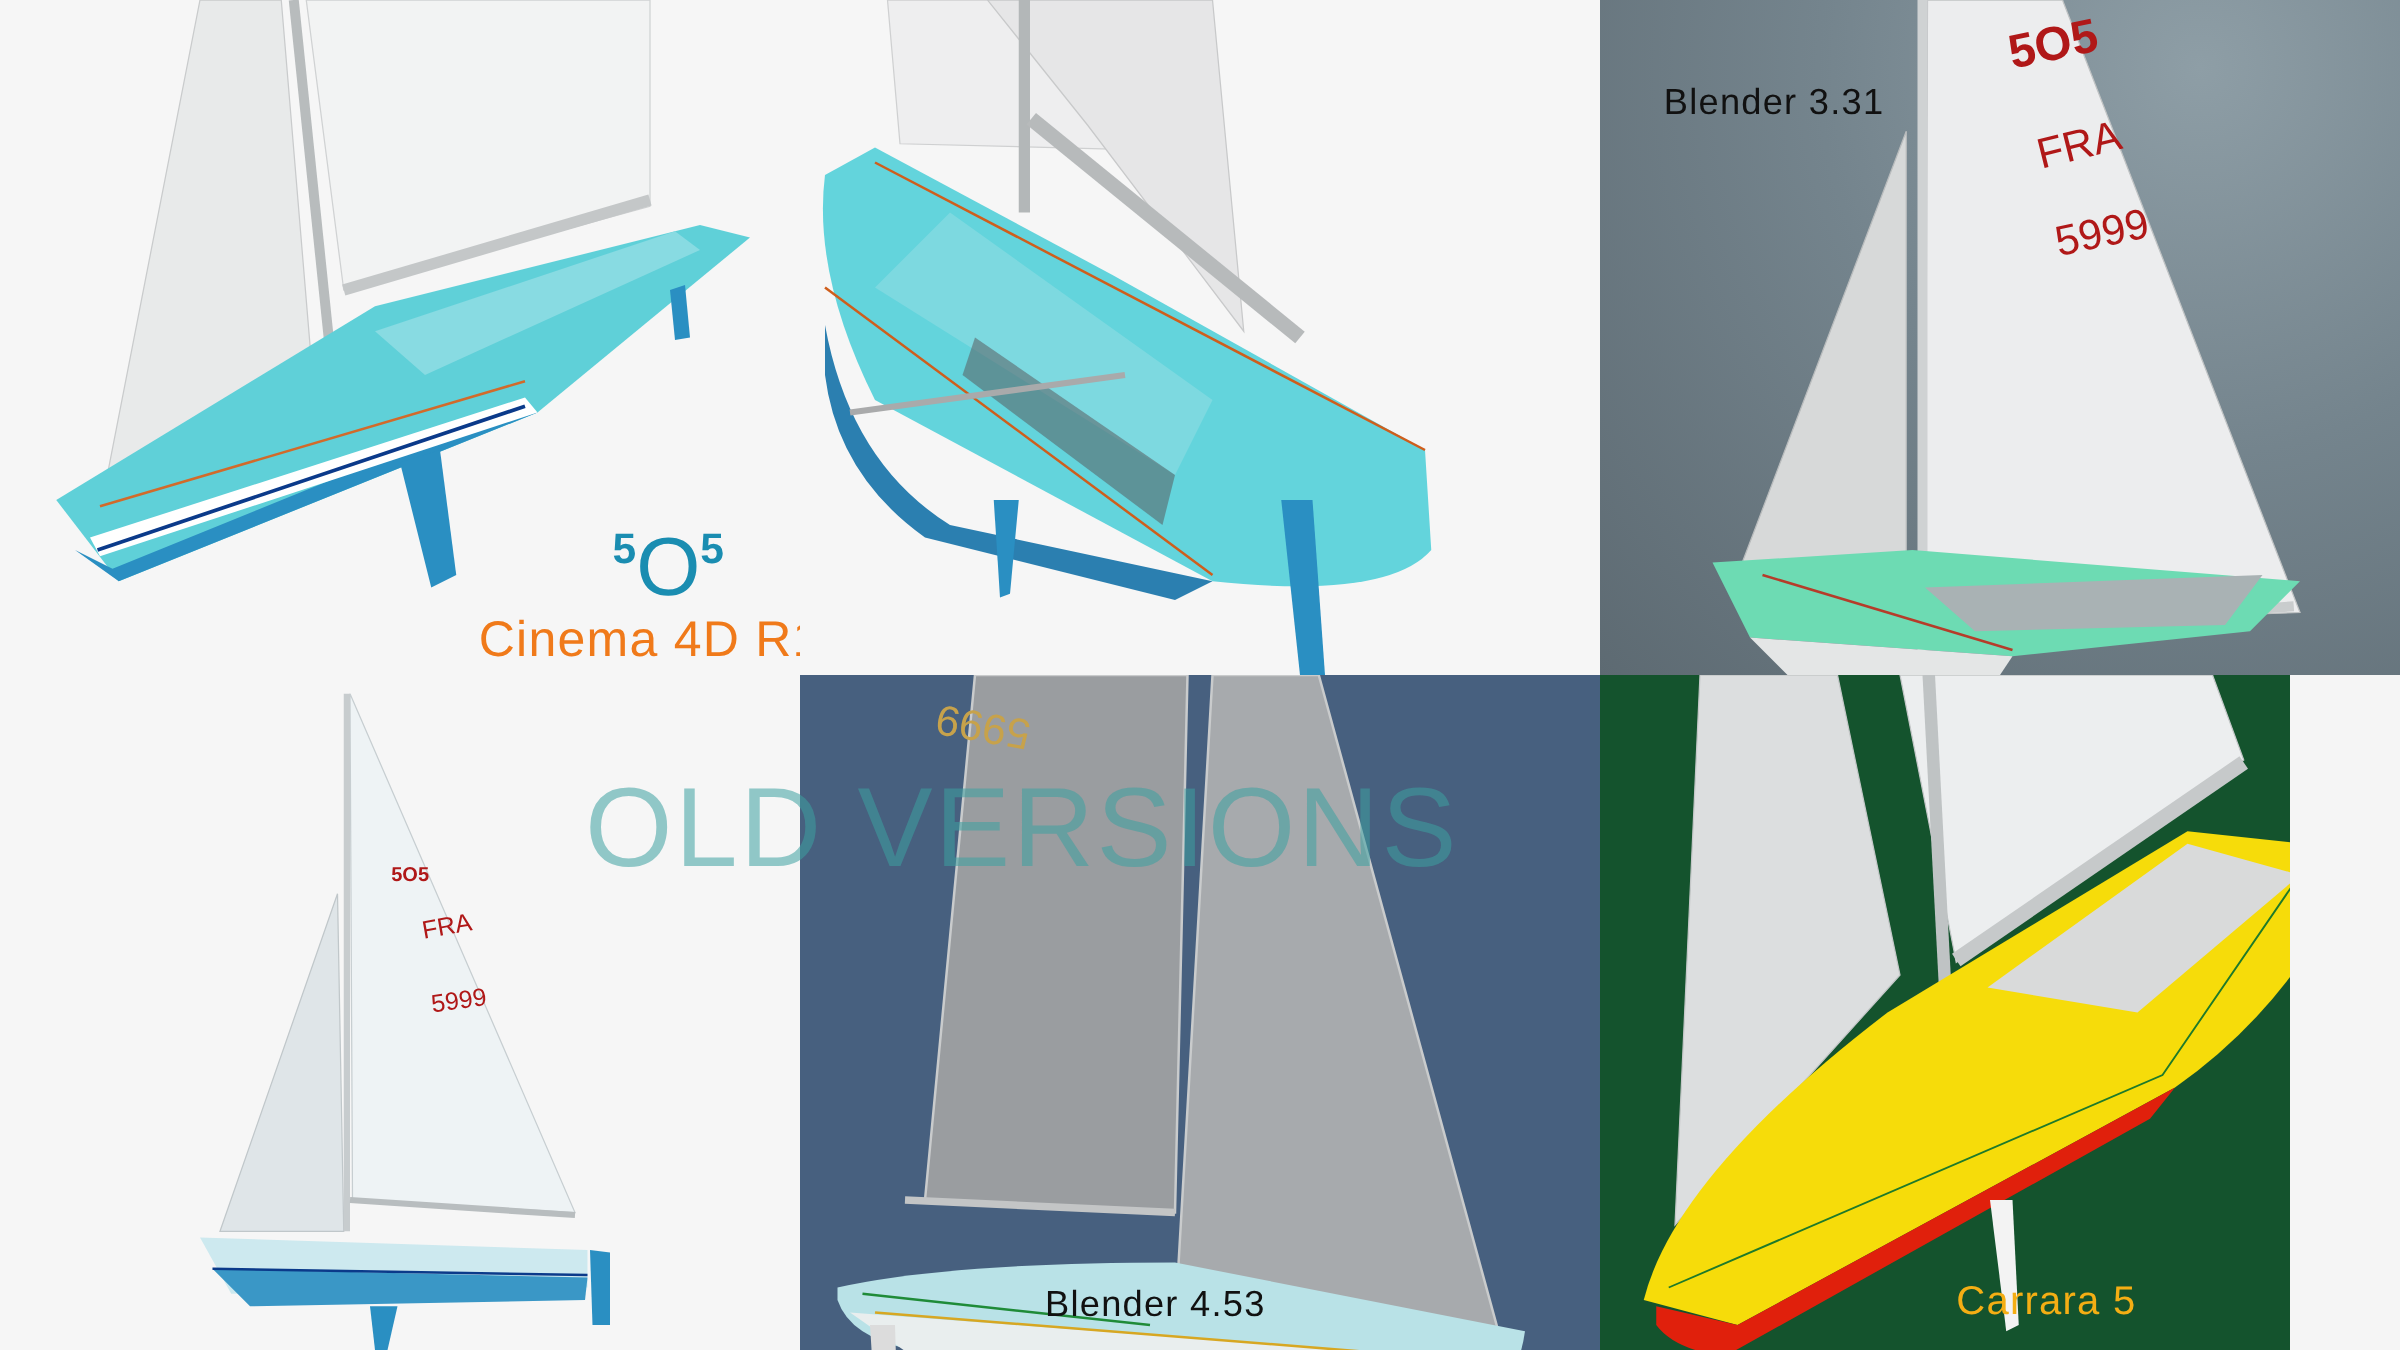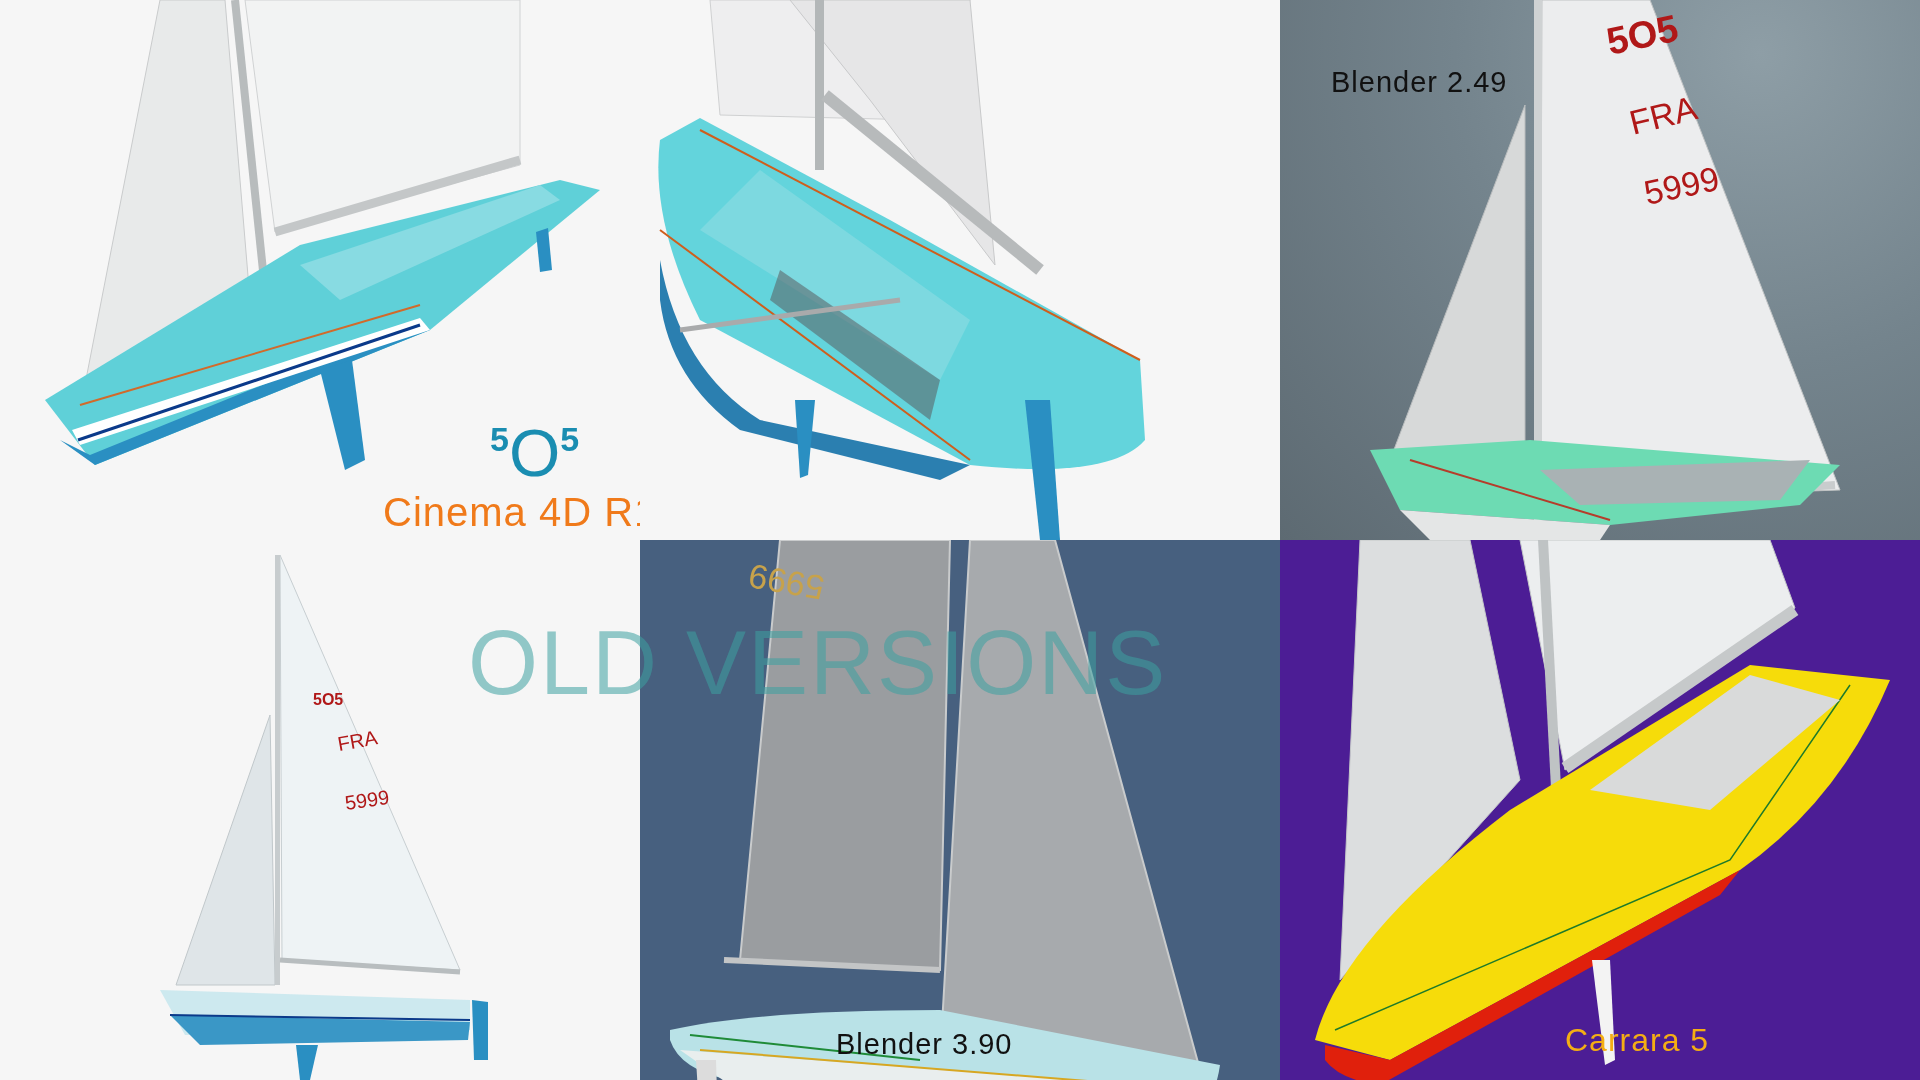--- a/index.html
+++ b/index.html
@@ -8,21 +8,21 @@
     background:#f5f5f5;
     font-family: "Liberation Sans", "DejaVu Sans", sans-serif;
   }
   .panel { position:absolute; overflow:hidden; }
   #p1 { left:0; top:0; width:640px; height:540px; background:#f6f6f6; }
   #p2 { left:640px; top:0; width:640px; height:540px; background:#f6f6f6; }
   #p3 { left:1280px; top:0; width:640px; height:540px;
         background: radial-gradient(ellipse at 75% 10%, #8e9ea6 0%, #74848d 45%, #5d6a72 100%); }
   #p4 { left:0; top:540px; width:640px; height:540px; background:#f6f6f6; }
   #p5 { left:640px; top:540px; width:640px; height:540px; background:#47607f; }
-  #p6 { left:1280px; top:540px; width:640px; height:540px; background:#4c1d95; }
+  #p6 { left:1280px; top:540px; width:552px; height:540px; background:#14532d; }
 
   svg.scene { position:absolute; left:0; top:0; }
 
   .label { position:absolute; white-space:nowrap; letter-spacing:1px; }
   .logo505 { position:absolute; color:#1a8db1; font-weight:bold; line-height:1; }
   .logo505 .sup { font-size:34px; vertical-align:top; position:relative; top:2px; }
   .logo505 .big { font-size:66px; font-weight:normal; }
 
   #watermark {
     position:absolute; left:468px; top:618px; font-size:90px; line-height:1;
@@ -84,21 +84,21 @@
     <rect x="254" y="0" width="8" height="520" fill="#cfd2d3"></rect>
     <line x1="262" y1="505" x2="555" y2="485" stroke="#c9cccd" stroke-width="8"></line>
     <polygon points="90,450 250,440 560,465 520,505 330,525 120,510" fill="#6ddbb3"></polygon>
     <polygon points="120,510 330,525 320,540 150,540" fill="#e4e6e6"></polygon>
     <polygon points="260,470 530,460 500,500 300,505" fill="#a9b2b4"></polygon>
     <line x1="130" y1="460" x2="330" y2="520" stroke="#b63c2a" stroke-width="2"></line>
     <text x="330" y="55" font-family="Liberation Sans, sans-serif" font-size="38" font-weight="bold" fill="#b01818" transform="rotate(-12 330 55)">5O5</text>
     <text x="353" y="135" font-family="Liberation Sans, sans-serif" font-size="34" fill="#b01818" transform="rotate(-14 353 135)">FRA</text>
     <text x="367" y="205" font-family="Liberation Sans, sans-serif" font-size="34" fill="#b01818" transform="rotate(-12 367 205)">5999</text>
   </svg>
-  <div class="label" style="left:51px; top:66px; font-size:29px; color:#111;">Blender 2.49</div>
+  <div class="label" style="left:51px; top:66px; font-size:29px; color:#111;">Blender 3.31</div>
 </div>
 
 <div class="panel" id="p4">
   <svg class="scene" width="640" height="540">
     <polygon points="176,445 270,175 275,445" fill="#dfe5e8" stroke="#c0c7ca"></polygon>
     <polygon points="280,15 460,430 282,420" fill="#eef3f5" stroke="#c7ced1"></polygon>
     <rect x="275" y="15" width="5" height="430" fill="#c7ccce"></rect>
     <line x1="280" y1="420" x2="460" y2="432" stroke="#b8bdbf" stroke-width="5"></line>
     <polygon points="160,450 470,460 470,490 185,495" fill="#cde9ef"></polygon>
     <polygon points="170,475 470,482 468,500 200,505" fill="#3a97c6"></polygon>
@@ -116,21 +116,21 @@
     <polygon points="140,0 310,0 300,430 100,420" fill="#9a9da0" stroke="#c9cbcc" stroke-width="2"></polygon>
     <polygon points="330,0 415,0 560,530 300,520" fill="#a7aaad" stroke="#c9cbcc" stroke-width="2"></polygon>
     <text x="165" y="45" font-family="Liberation Sans, sans-serif" font-size="34" fill="#c7a24b" transform="rotate(190 175 40)">5999</text>
     <line x1="84" y1="420" x2="300" y2="430" stroke="#c3c5c6" stroke-width="6"></line>
     <path d="M30,490 Q120,470 300,470 L580,525 Q575,560 560,560 L90,540 Q40,530 30,500 Z" fill="#b9e2e7"></path>
     <path d="M40,510 L570,550 L560,560 L90,545 Z" fill="#e9eeee"></path>
     <line x1="60" y1="510" x2="560" y2="550" stroke="#d7a722" stroke-width="2"></line>
     <line x1="50" y1="495" x2="280" y2="520" stroke="#1f8b38" stroke-width="2"></line>
     <polygon points="56,520 76,520 78,585 60,585" fill="#dcdcdc"></polygon>
   </svg>
-  <div class="label" style="left:196px; top:488px; font-size:29px; color:#111;">Blender 3.90</div>
+  <div class="label" style="left:196px; top:488px; font-size:29px; color:#111;">Blender 4.53</div>
 </div>
 
 <div class="panel" id="p6">
   <svg class="scene" width="640" height="540">
     <polygon points="60,440 80,0 190,0 240,240" fill="#dcdedf" stroke="#c4c7c8"></polygon>
     <polygon points="240,0 490,0 515,68 285,230" fill="#eceeef" stroke="#c4c7c8"></polygon>
     <rect x="258" y="0" width="10" height="310" fill="#bfc3c4" transform="rotate(-3 260 0)"></rect>
     <line x1="285" y1="228" x2="515" y2="70" stroke="#c6c9ca" stroke-width="12"></line>
     <path d="M35,500 Q60,400 230,270 L470,125 L610,140 Q560,260 460,330 L110,520 Z" fill="#f6dc0a"></path>
     <path d="M45,505 L110,520 L460,330 L440,355 L100,545 Q60,540 45,520 Z" fill="#e0200c"></path>

